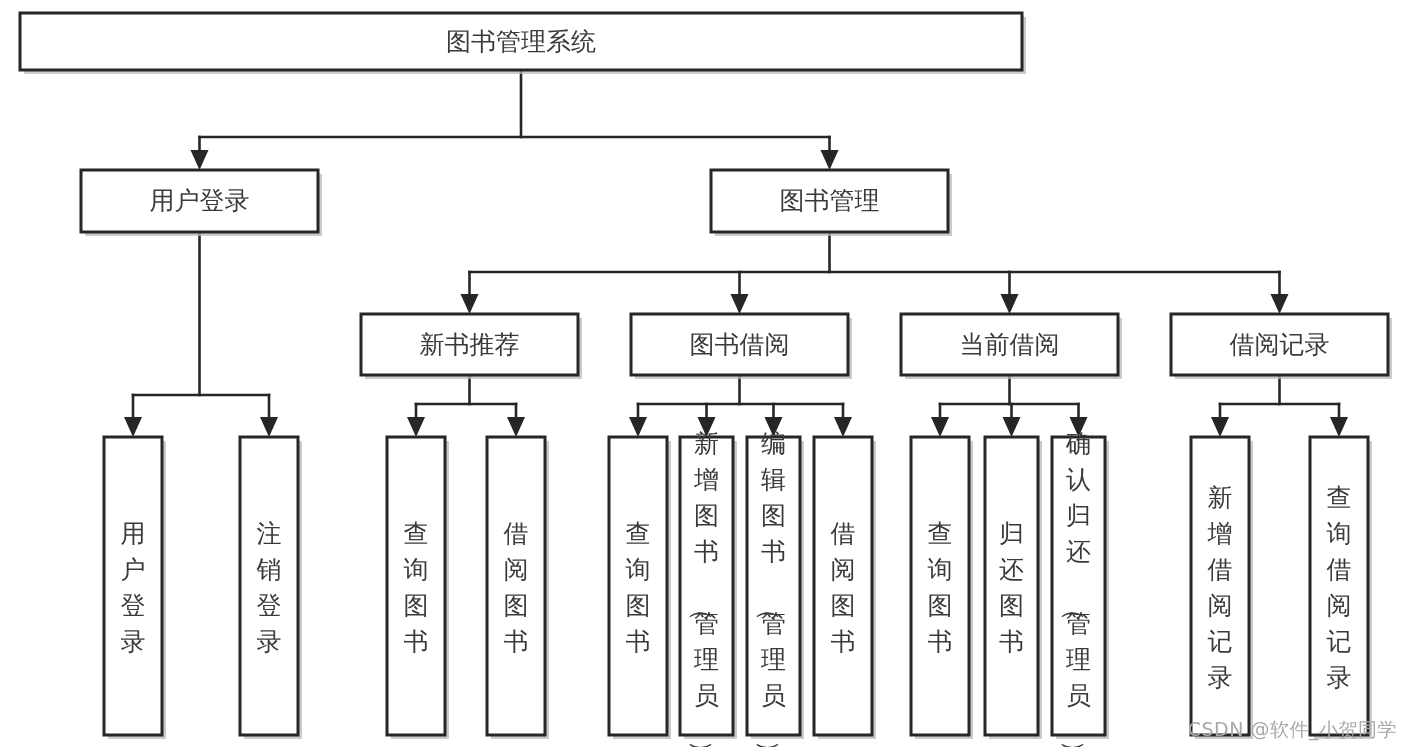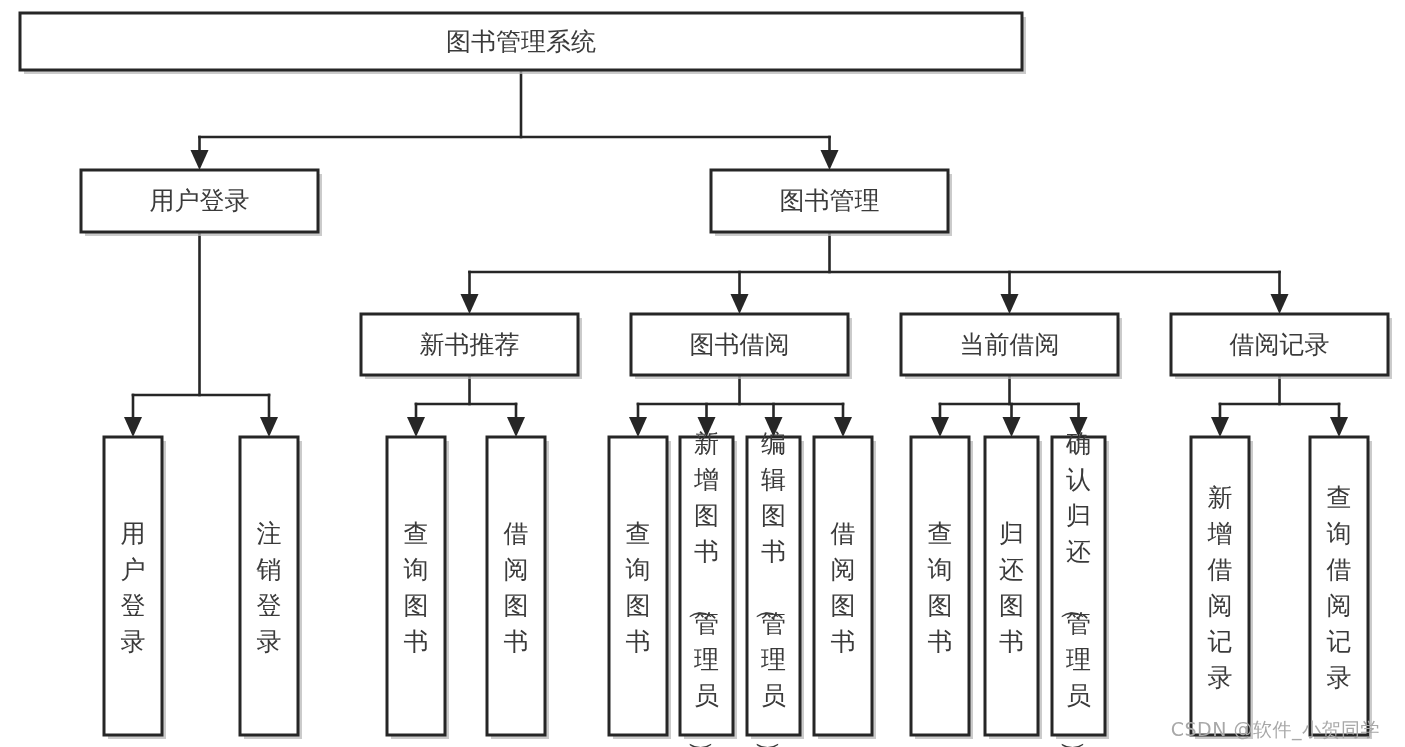--- a/index.html
+++ b/index.html
@@ -47,21 +47,21 @@
     dominant-baseline: middle;
   }
   .leaf-label {
     fill: #3a3a3a;
     font-family: "DejaVu Sans", "Liberation Sans", sans-serif;
     font-size: 25px;
     text-anchor: middle;
   }
   .watermark {
     position: absolute;
-    right: 25px;
+    right: 8px;
     bottom: 4px;
     font-family: "DejaVu Sans", "Liberation Sans", sans-serif;
     font-size: 19px;
     color: #a8a8a8;
     white-space: nowrap;
     letter-spacing: 0.5px;
   }
 </style>
 </head>
 <body>

